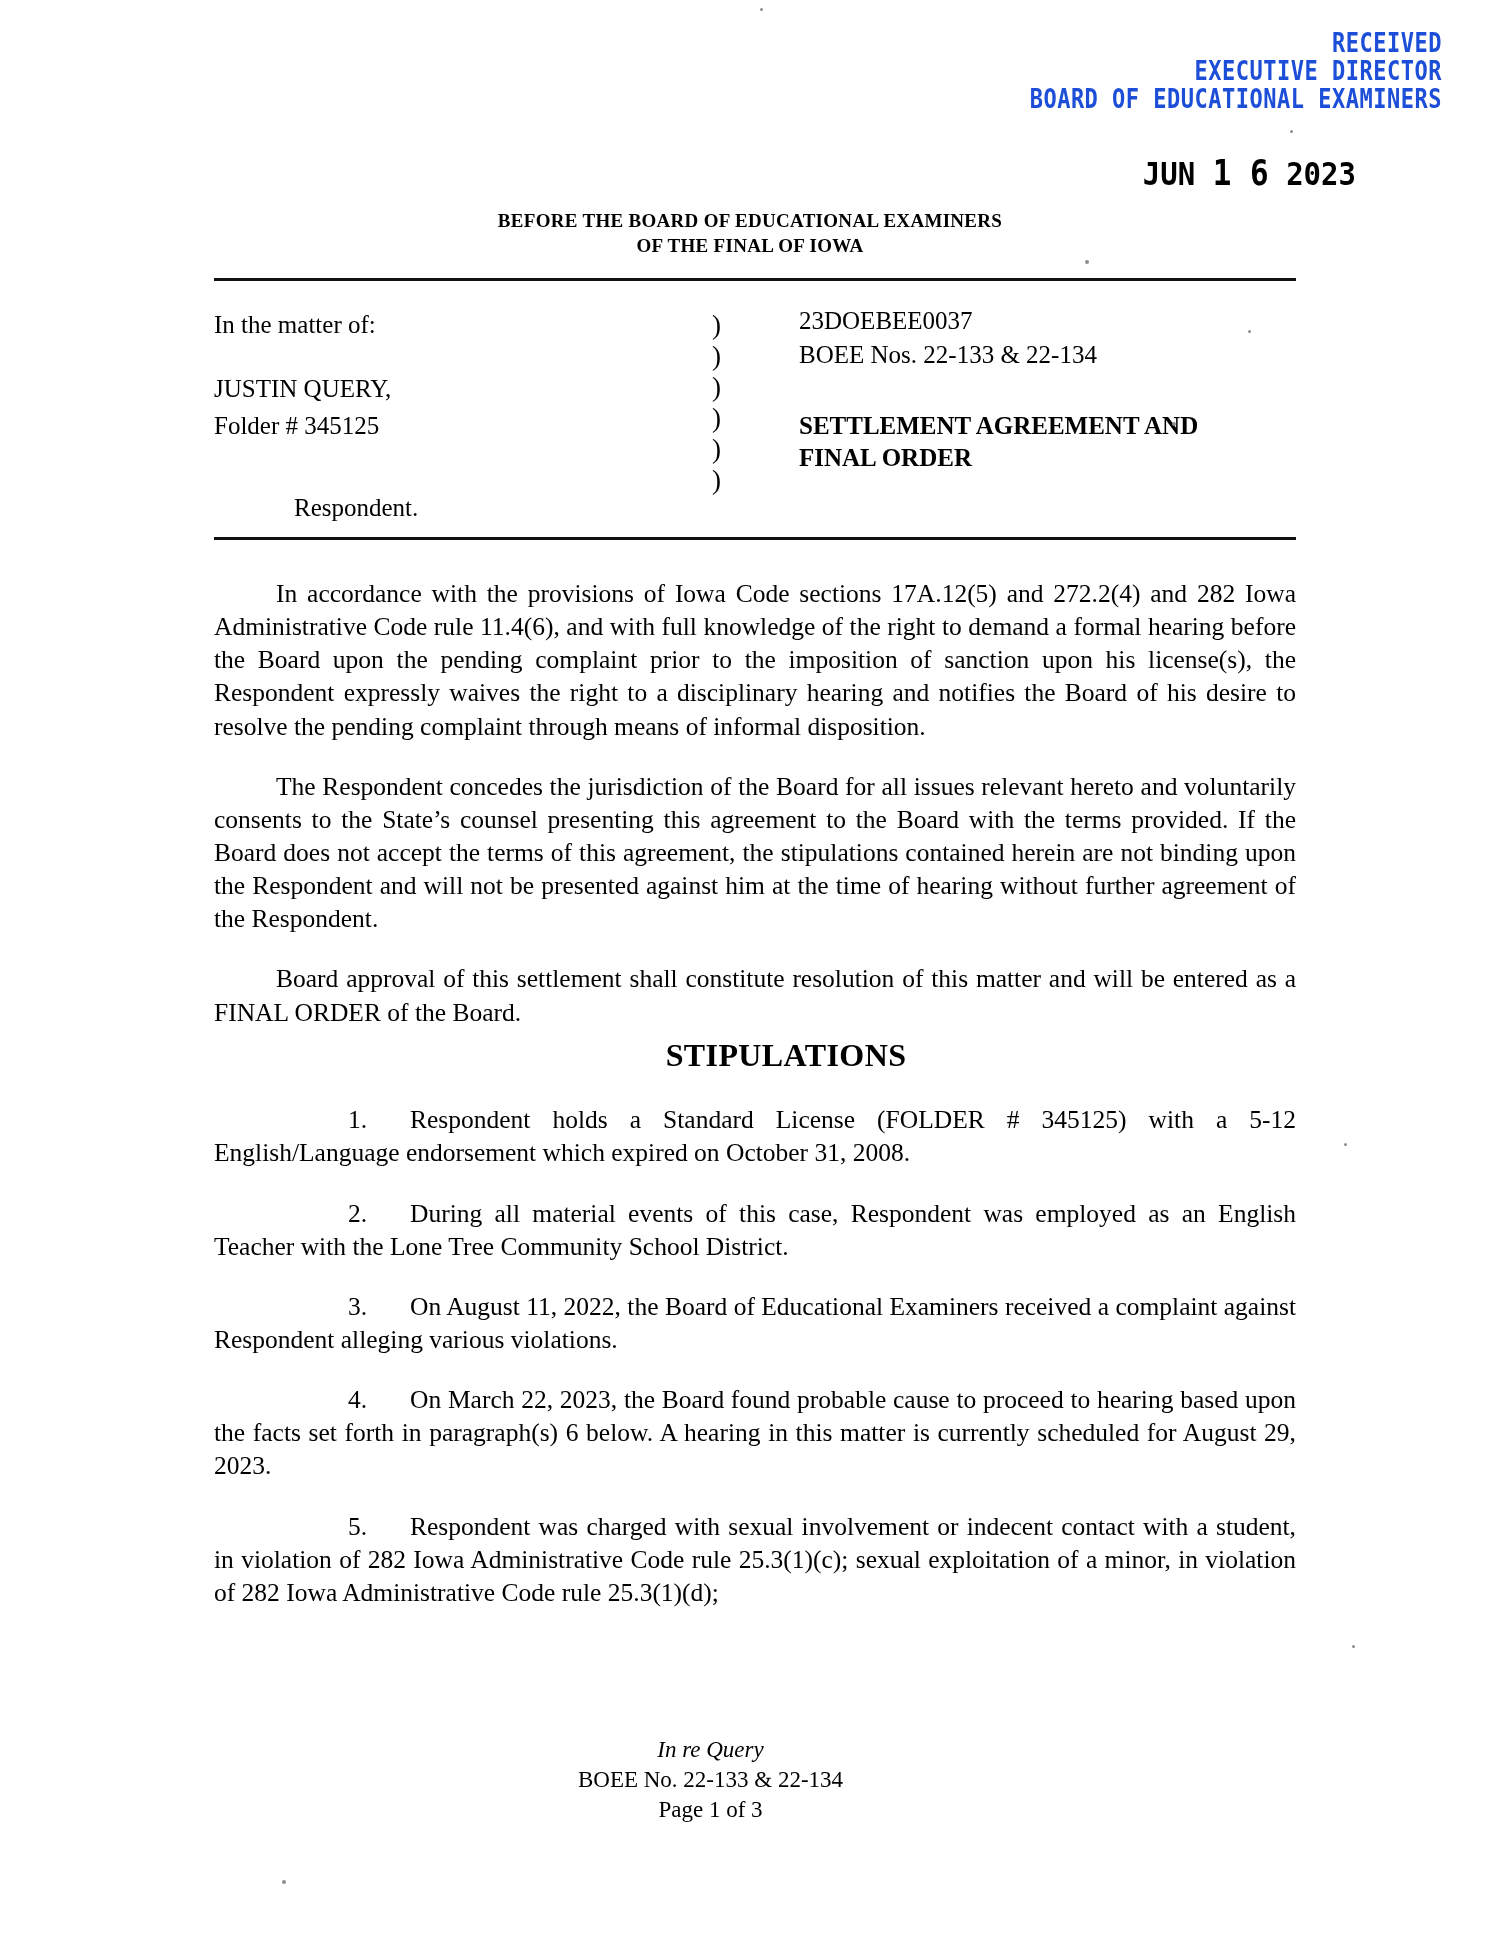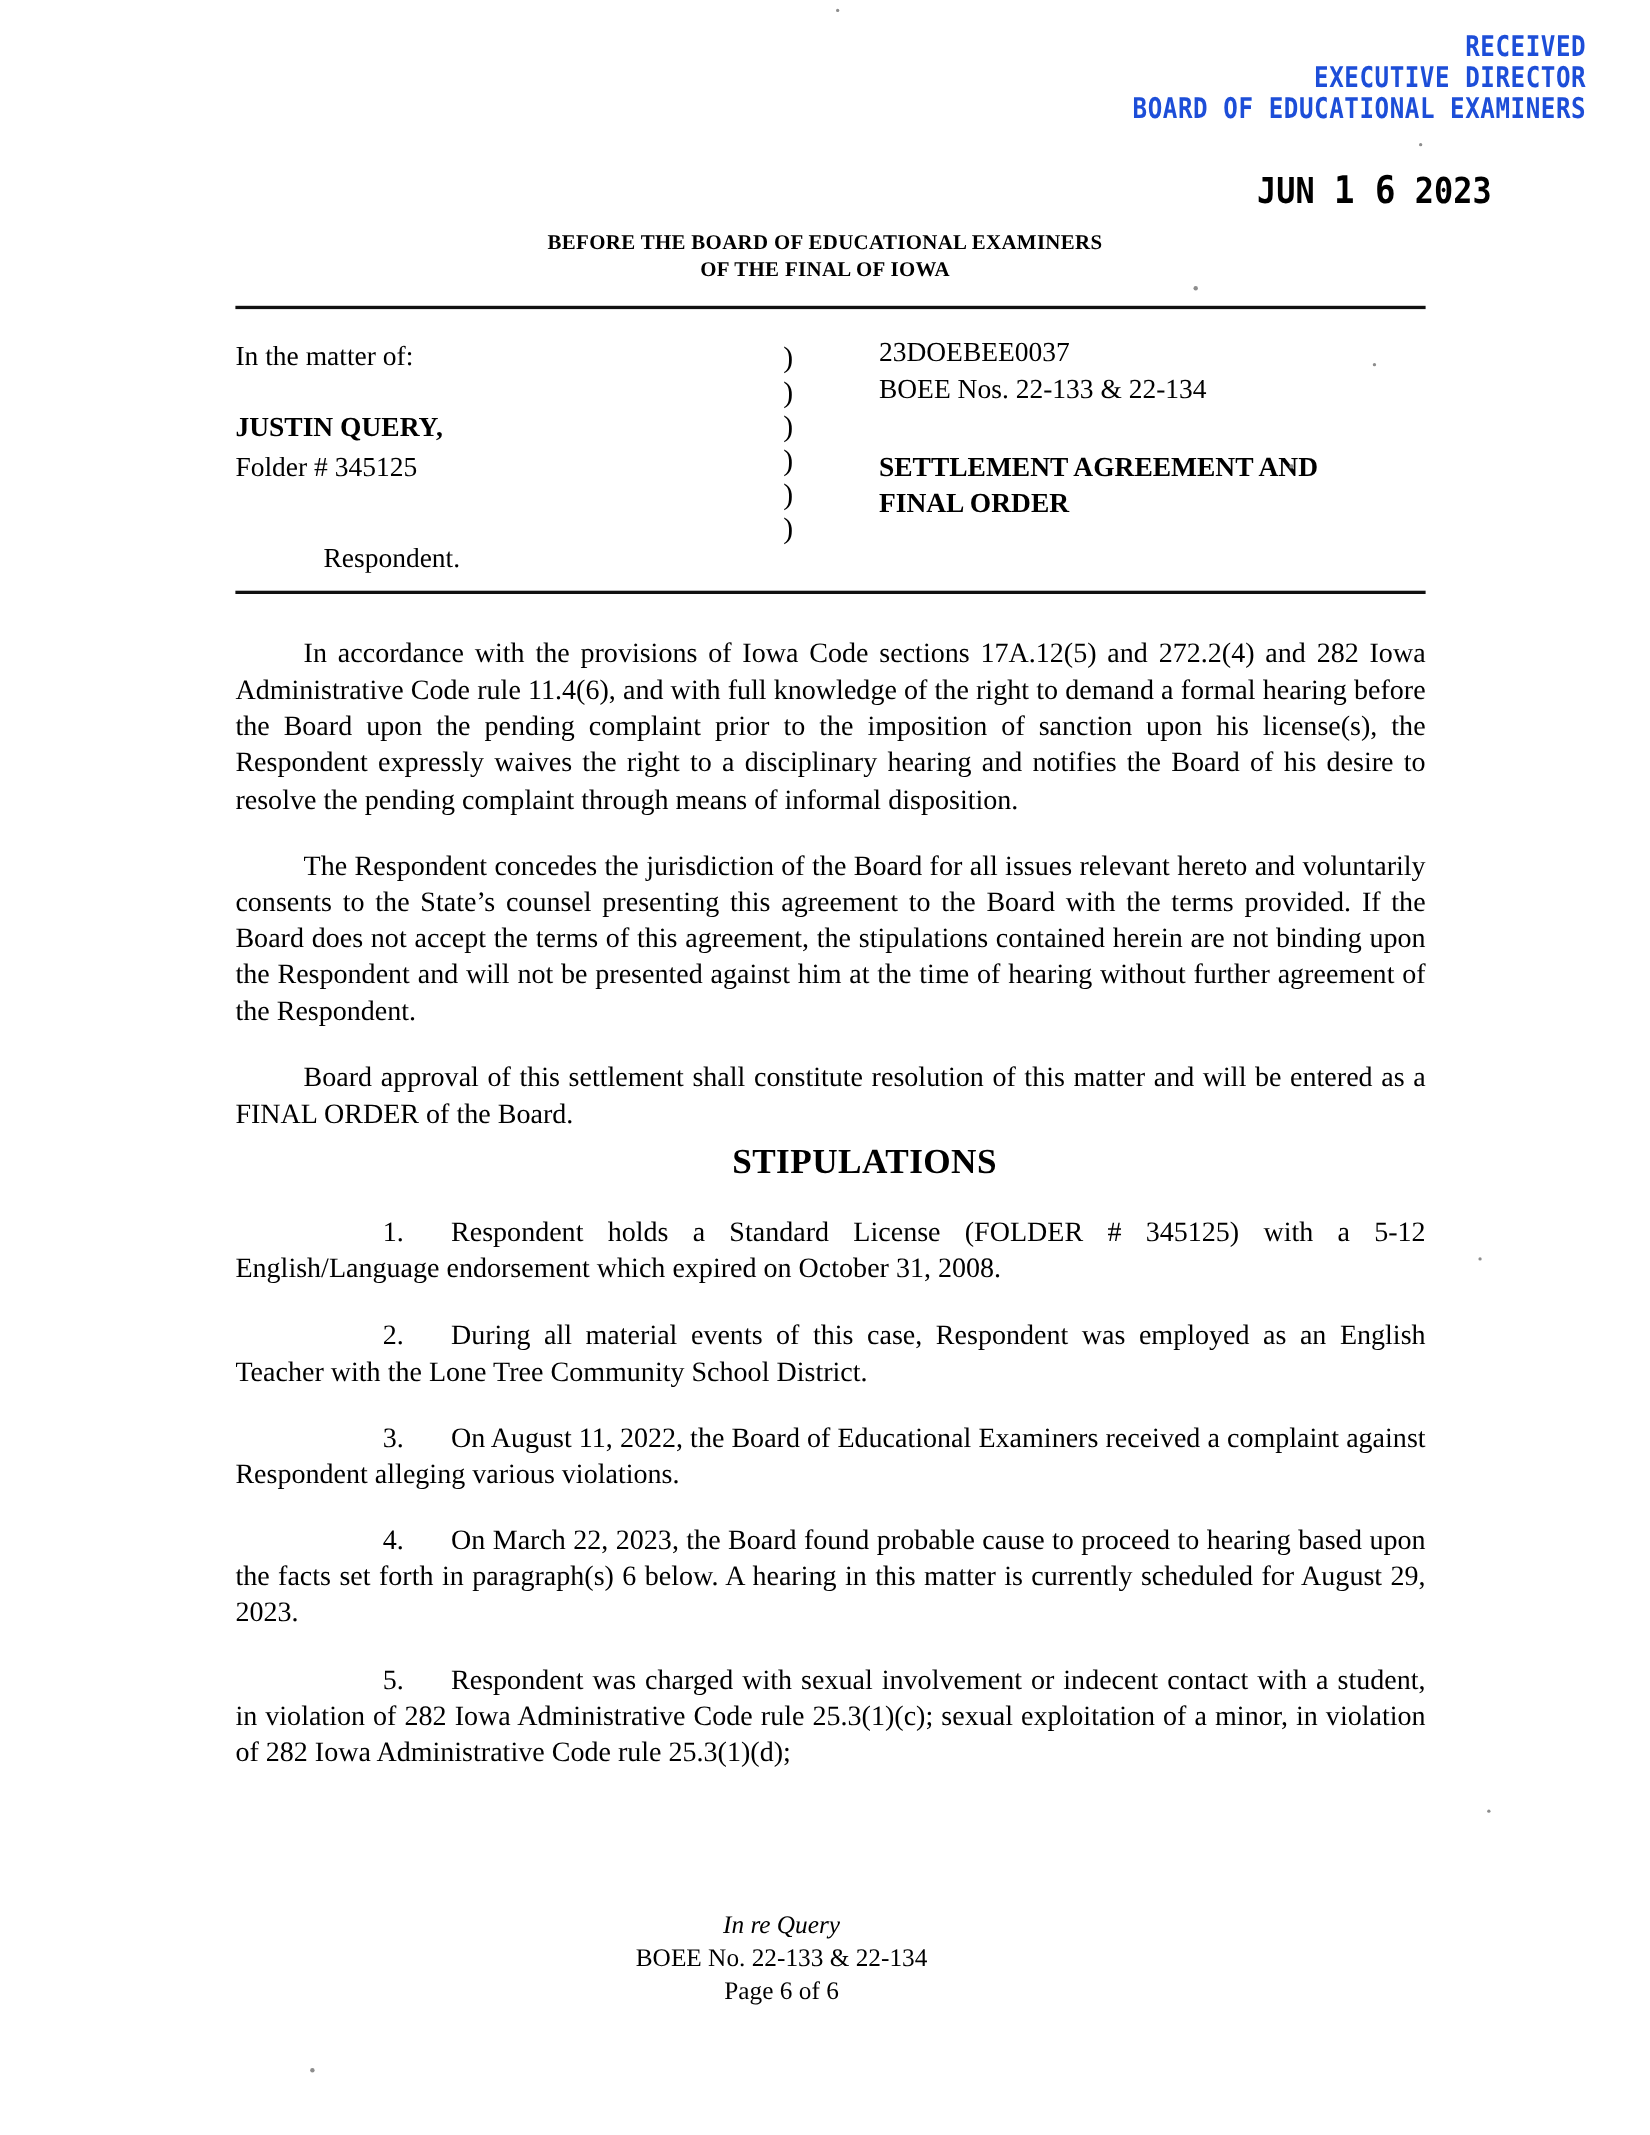--- a/index.html
+++ b/index.html
@@ -101,21 +101,21 @@
   .cap-matter {
     position: absolute;
     top: 12px;
     left: 0;
     white-space: nowrap;
   }
   .cap-name {
     position: absolute;
     top: 76px;
     left: 0;
-    font-weight: 700;
+    font-weight: 400;
     white-space: nowrap;
   }
   .cap-folder {
     position: absolute;
     top: 113px;
     left: 0;
     white-space: nowrap;
   }
   .cap-resp {
     position: absolute;
@@ -291,21 +291,21 @@
 
     <p class="stip"><span class="num">4.</span><span>On March 22, 2023, the Board found probable cause to proceed to hearing based upon the facts set forth in paragraph(s) 6 below.  A hearing in this matter is currently scheduled for August 29, 2023.</span></p>
 
     <p class="stip"><span class="num">5.</span><span>Respondent was charged with sexual involvement or indecent contact with a student, in violation of 282 Iowa Administrative Code rule 25.3(1)(c); sexual exploitation of a minor, in violation of 282 Iowa Administrative Code rule 25.3(1)(d);</span></p>
 
   </div>
 
   <div class="footer">
     <span class="fl italic">In re Query</span>
     <span class="fl">BOEE No. 22-133 &amp; 22-134</span>
-    <span class="fl">Page 6 of 6</span>
+    <span class="fl">Page 1 of 3</span>
   </div>
 
   <div class="speck" style="left:760px; top:8px; width:3px; height:3px;"></div>
   <div class="speck" style="left:1290px; top:130px; width:3px; height:3px;"></div>
   <div class="speck" style="left:1085px; top:260px; width:4px; height:4px;"></div>
   <div class="speck" style="left:1248px; top:330px; width:3px; height:3px;"></div>
   <div class="speck" style="left:1172px; top:422px; width:4px; height:4px;"></div>
   <div class="speck" style="left:1344px; top:1143px; width:3px; height:3px;"></div>
   <div class="speck" style="left:1352px; top:1645px; width:3px; height:3px;"></div>
   <div class="speck" style="left:282px; top:1880px; width:4px; height:4px;"></div>

